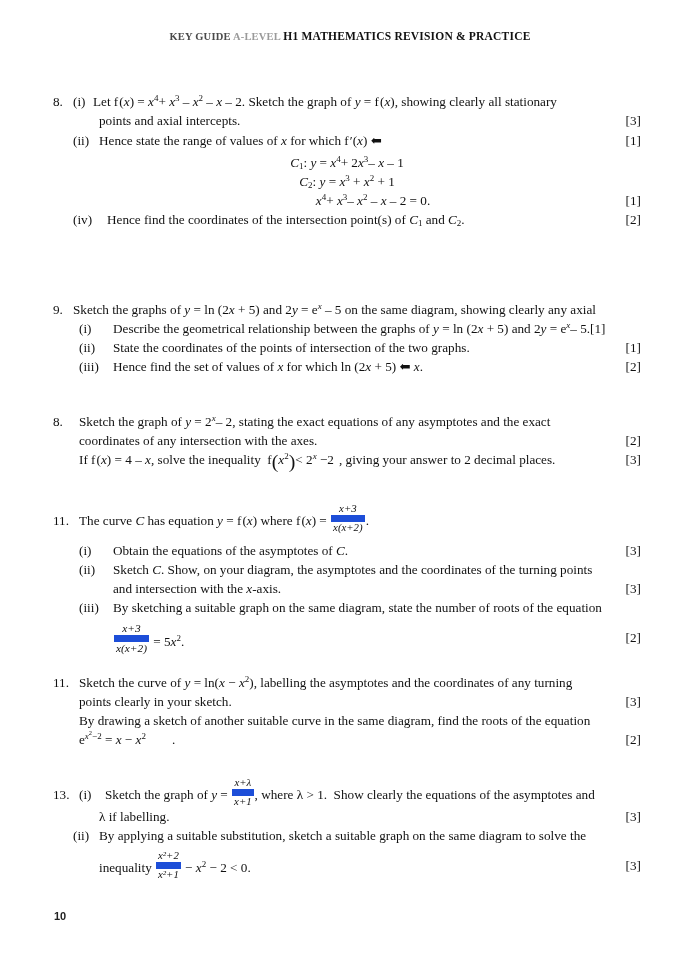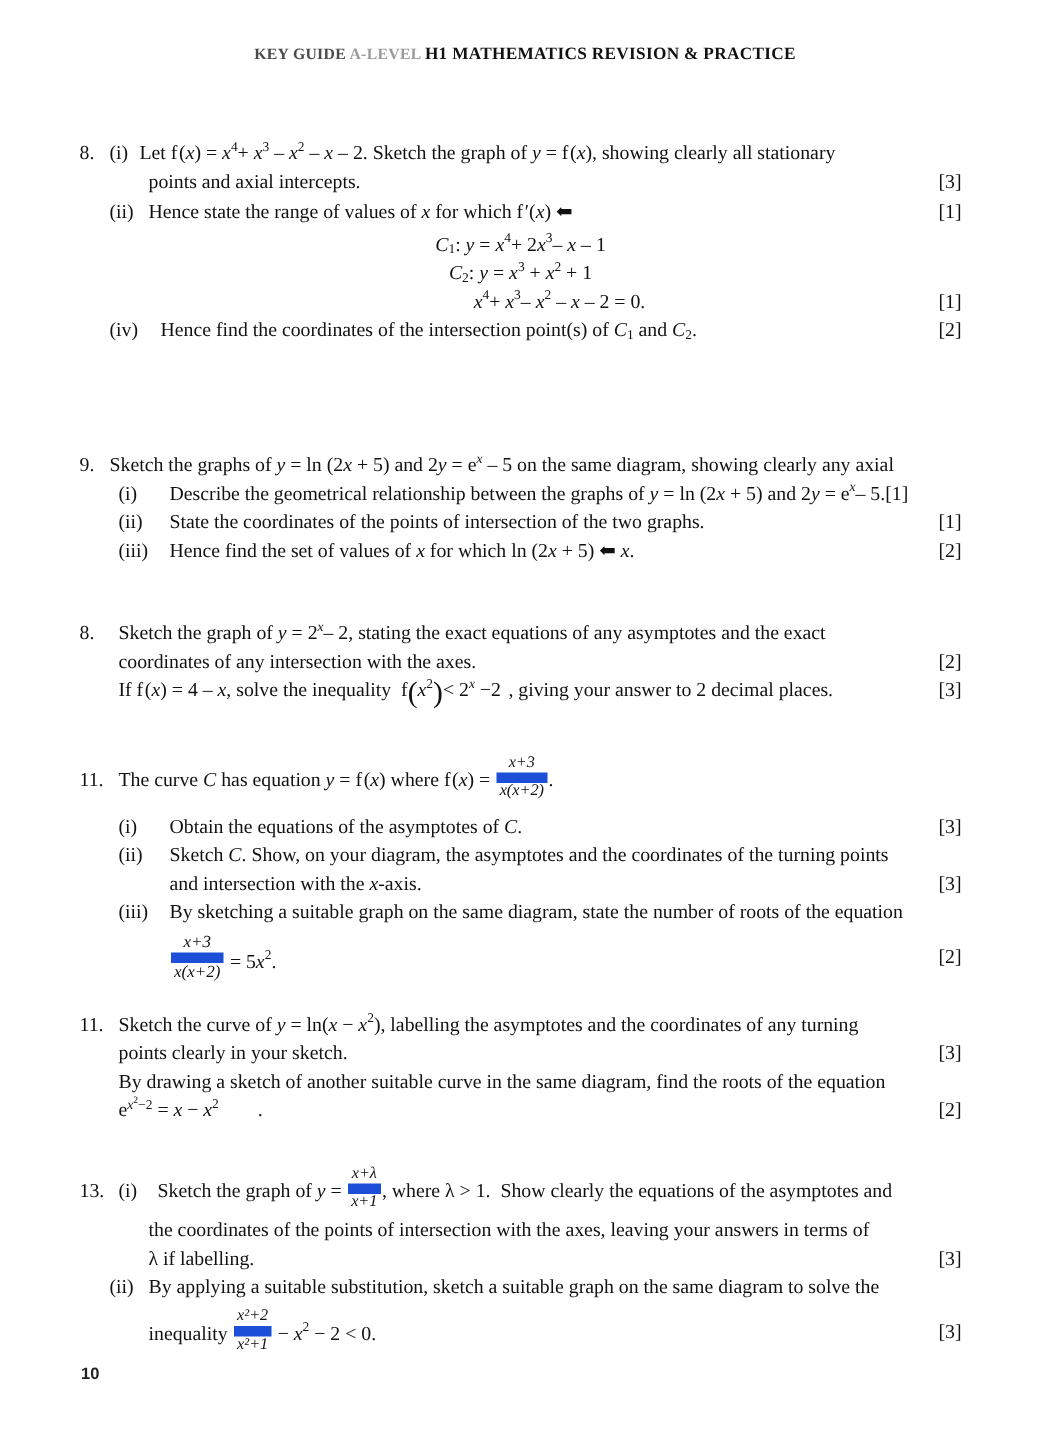--- a/index.html
+++ b/index.html
@@ -235,23 +235,20 @@
       <div class="line ind2">
         <span><span>e</span><sup><i>x</i><sup>2</sup>−2</sup> = <i>x</i> − <i>x</i><sup>2</sup><span class="gap"></span><span>.</span></span>
         <span class="marks">[2]</span>
       </div>
     </div>
 
     <div class="qblock" style="top:777px;">
       <div class="line">
         <span class="num wide">13.</span><span class="rn w2">(i)</span><span>Sketch the graph of <i>y</i> = <span class="frac"><span class="n it">x+λ</span><span class="d it">x+1</span></span>, where λ &gt; 1.&nbsp; Show clearly the equations of the asymptotes and</span>
       </div>
-      <div class="line ind3" style="margin-top:3px;">
-        <span>the coordinates of the points of intersection with the axes, leaving your answers in terms of</span>
-      </div>
       <div class="line ind3">
         <span>λ if labelling.</span>
         <span class="marks">[3]</span>
       </div>
       <div class="line ind1">
         <span class="rn w2">(ii)</span><span>By applying a suitable substitution, sketch a suitable graph on the same diagram to solve the</span>
       </div>
       <div class="line ind3" style="margin-top:5px;">
         <span><span>inequality</span> <span class="frac"><span class="n it">x²+2</span><span class="d it">x²+1</span></span> − <i>x</i><sup>2</sup> − 2 &lt; 0.</span>
         <span class="marks" style="top:6px;">[3]</span>

